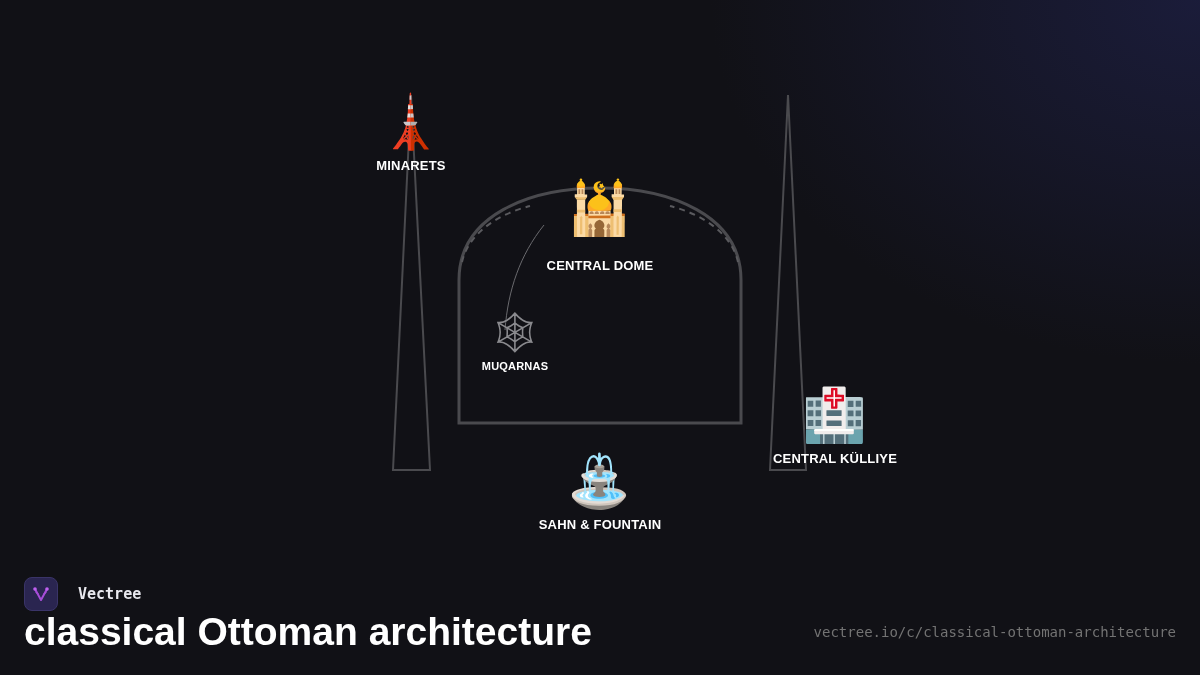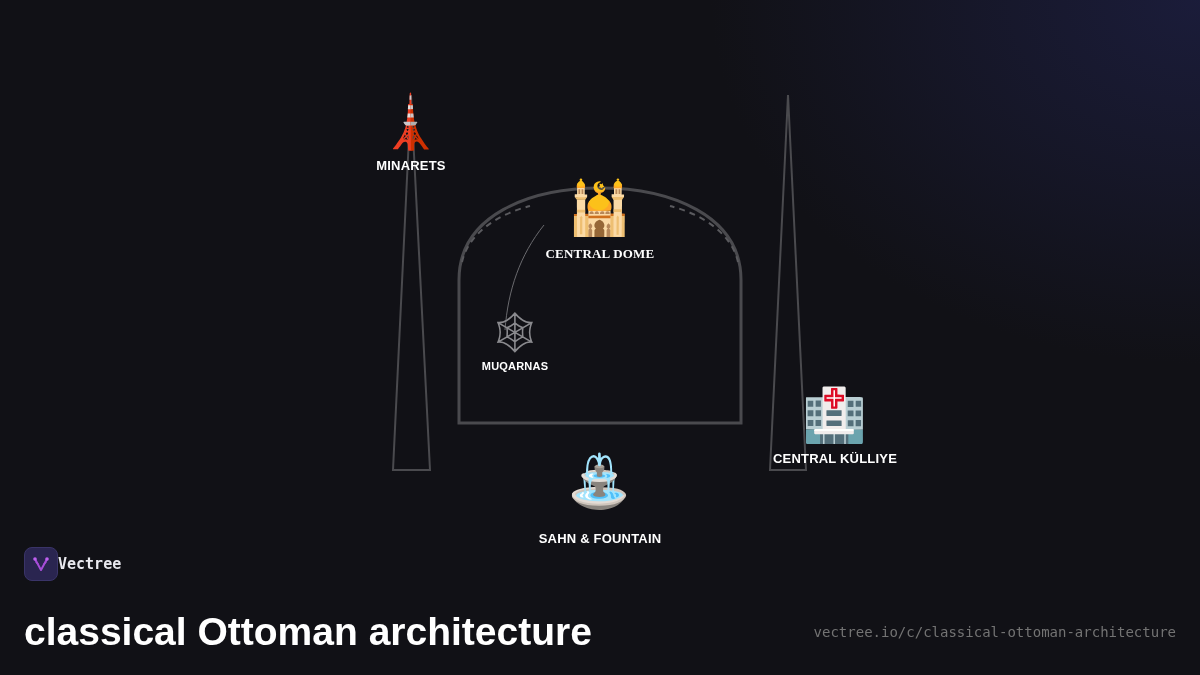--- a/index.html
+++ b/index.html
@@ -14,21 +14,21 @@
     pointer-events:none;
   }
   svg.diagram { position:absolute; left:0; top:0; }
   .node { position:absolute; transform:translateX(-50%); text-align:center; }
   .node .emoji { display:block; line-height:1; font-family:"DejaVu Sans", sans-serif; }
   .node .label {
     display:block; color:#ffffff; font-weight:bold; font-size:13px;
     white-space:nowrap; letter-spacing:0.2px;
   }
   .brand {
-    position:absolute; left:24px; top:547px; display:flex; align-items:center; gap:0;
+    position:absolute; left:24px; top:577px; display:flex; align-items:center; gap:20px;
   }
   .brand-logo {
     width:32px; height:32px; border-radius:8px; background:#2a2550;
     border:1px solid #3a3468; display:flex; align-items:center; justify-content:center;
   }
   .brand-name {
     color:#e8e8ee; font-family:"DejaVu Sans Mono", monospace; font-weight:bold; font-size:15px;
   }
   .title {
     position:absolute; left:24px; top:610px; color:#ffffff;
@@ -59,36 +59,36 @@
   <path d="M544,225 C520,255 508,290 505,330" fill="none" stroke="#6a6a6e" stroke-width="1"></path>
 </svg>
 
 <div class="node" style="left:411px; top:96px;">
   <span class="emoji" style="font-size:52px; color:#e0442a;">🗼</span>
   <span class="label" style="margin-top:10px;text-align:right;">MINARETS</span>
 </div>
 
 <div class="node" style="left:600px; top:182px;">
   <span class="emoji" style="font-size:52px; color:#f4b830;">🕌</span>
-  <span class="label" style="margin-top:12px;font-family:Liberation Serif, serif;">CENTRAL DOME</span>
+  <span class="label" style="margin-top:24px;">CENTRAL DOME</span>
 </div>
 
 <div class="node" style="left:515px; top:312px;">
   <span class="emoji" style="font-size:40px; color:#8a8a8e;">🕸</span>
   <span class="label" style="margin-top:8px; font-size:11px;">MUQARNAS</span>
 </div>
 
 <div class="node" style="left:835px; top:389px;">
   <span class="emoji" style="font-size:52px; color:#9fb8c0;">🏥</span>
   <span class="label" style="margin-top:10px;">CENTRAL KÜLLIYE</span>
 </div>
 
 <div class="node" style="left:600px; top:455px;">
   <span class="emoji" style="font-size:52px; color:#6ab8e8;">⛲</span>
-  <span class="label" style="margin-top:24px;">SAHN &amp; FOUNTAIN</span>
+  <span class="label" style="margin-top:10px;">SAHN &amp; FOUNTAIN</span>
 </div>
 
 <div class="brand">
   <div class="brand-logo">
     <svg width="20" height="20" viewBox="0 0 20 20">
       <path d="M4,5 L10,16 L16,5" fill="none" stroke="#a64dd8" stroke-width="2" stroke-linecap="round" stroke-linejoin="round"></path>
       <circle cx="4" cy="5" r="1.8" fill="#c060f0"></circle>
       <circle cx="16" cy="5" r="1.8" fill="#c060f0"></circle>
       <path d="M7,10 L5,8 M13,10 L15,8" stroke="#a64dd8" stroke-width="1.5" stroke-linecap="round"></path>
     </svg>

